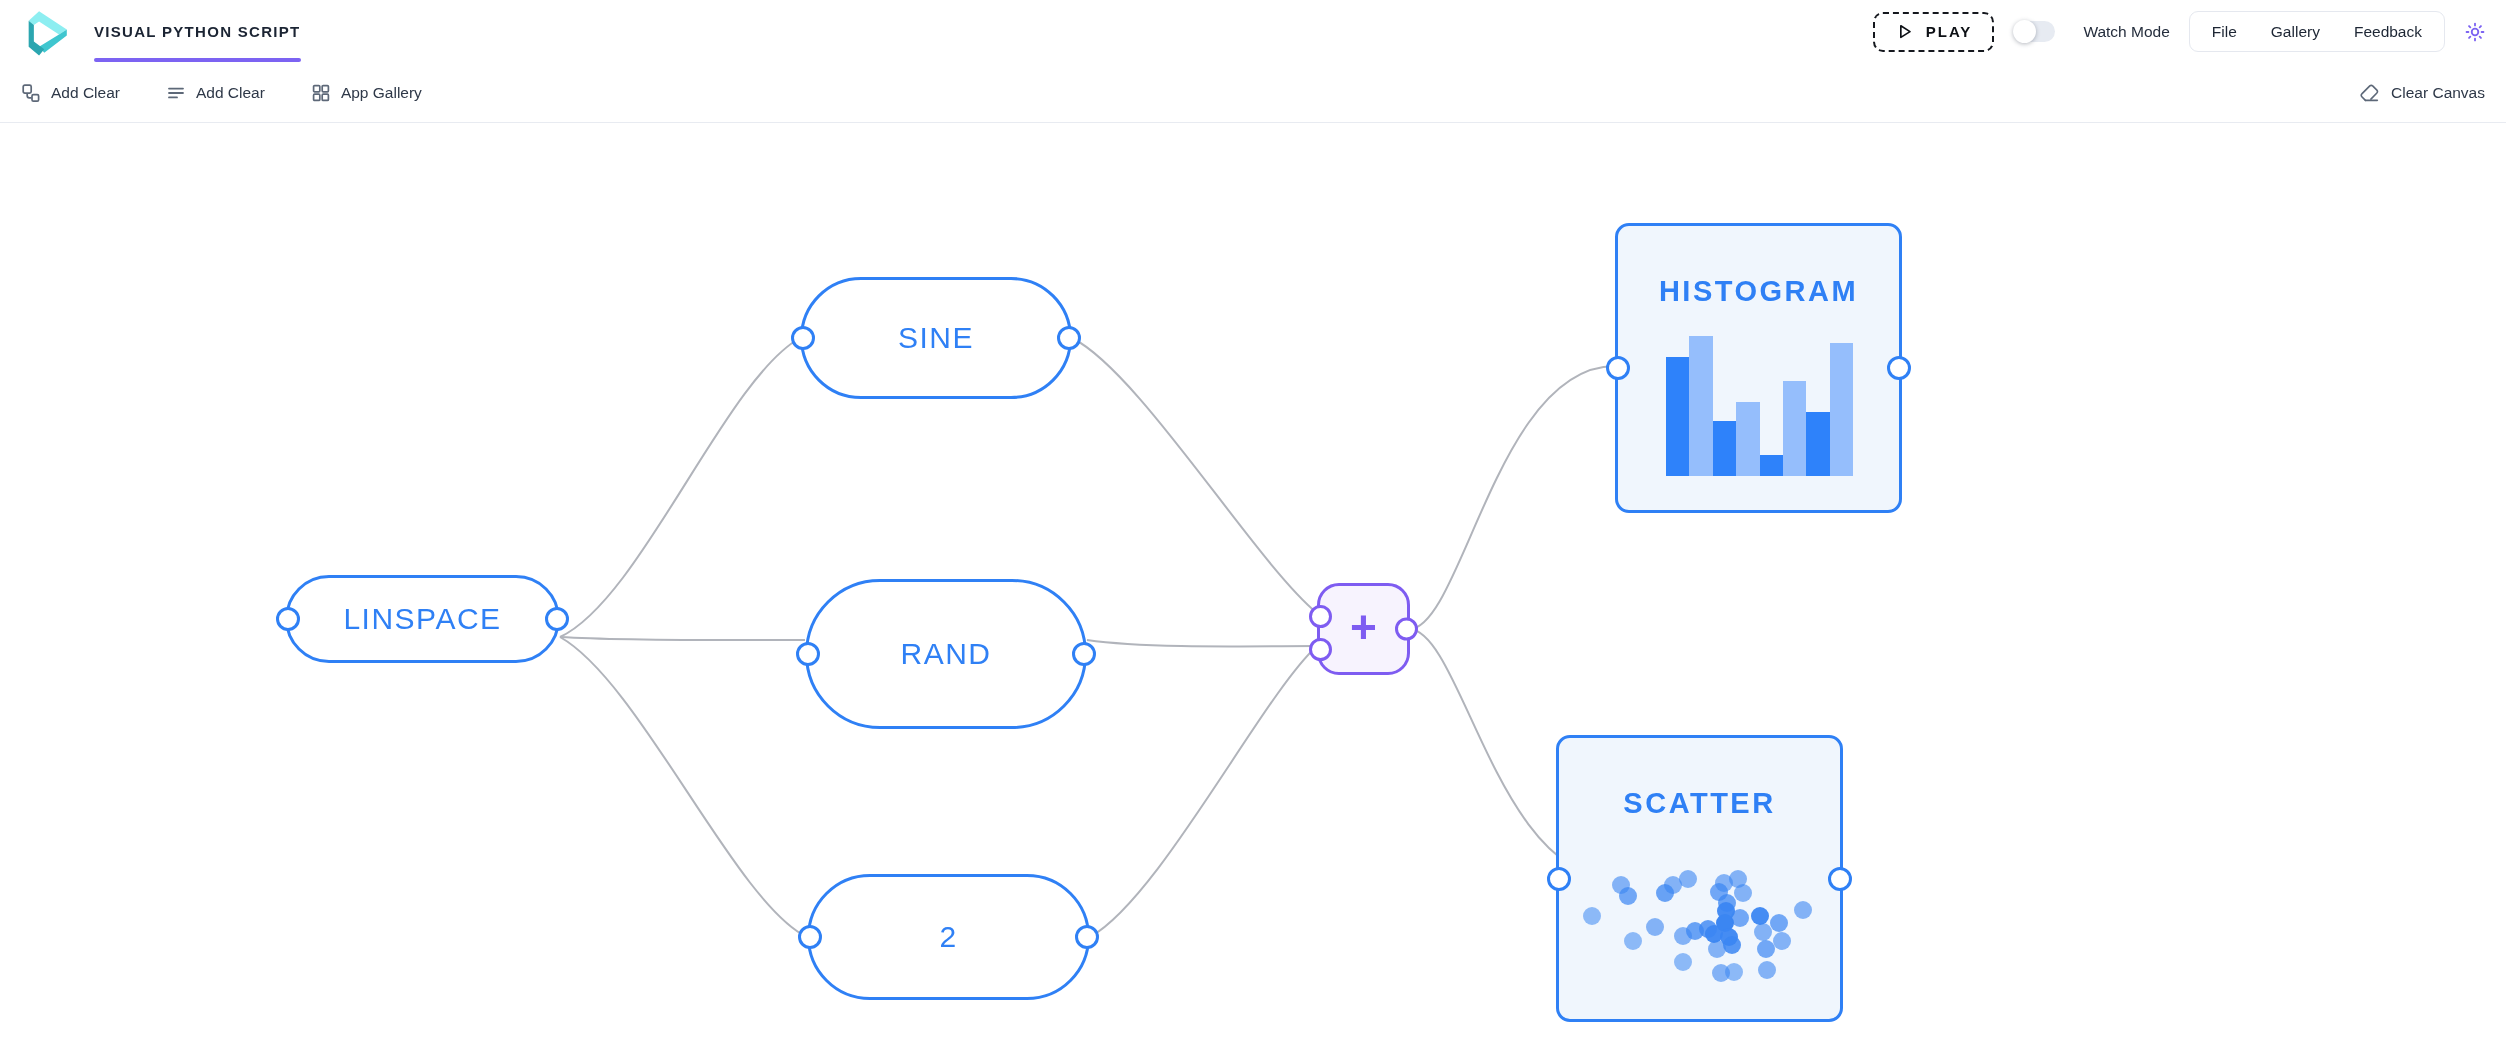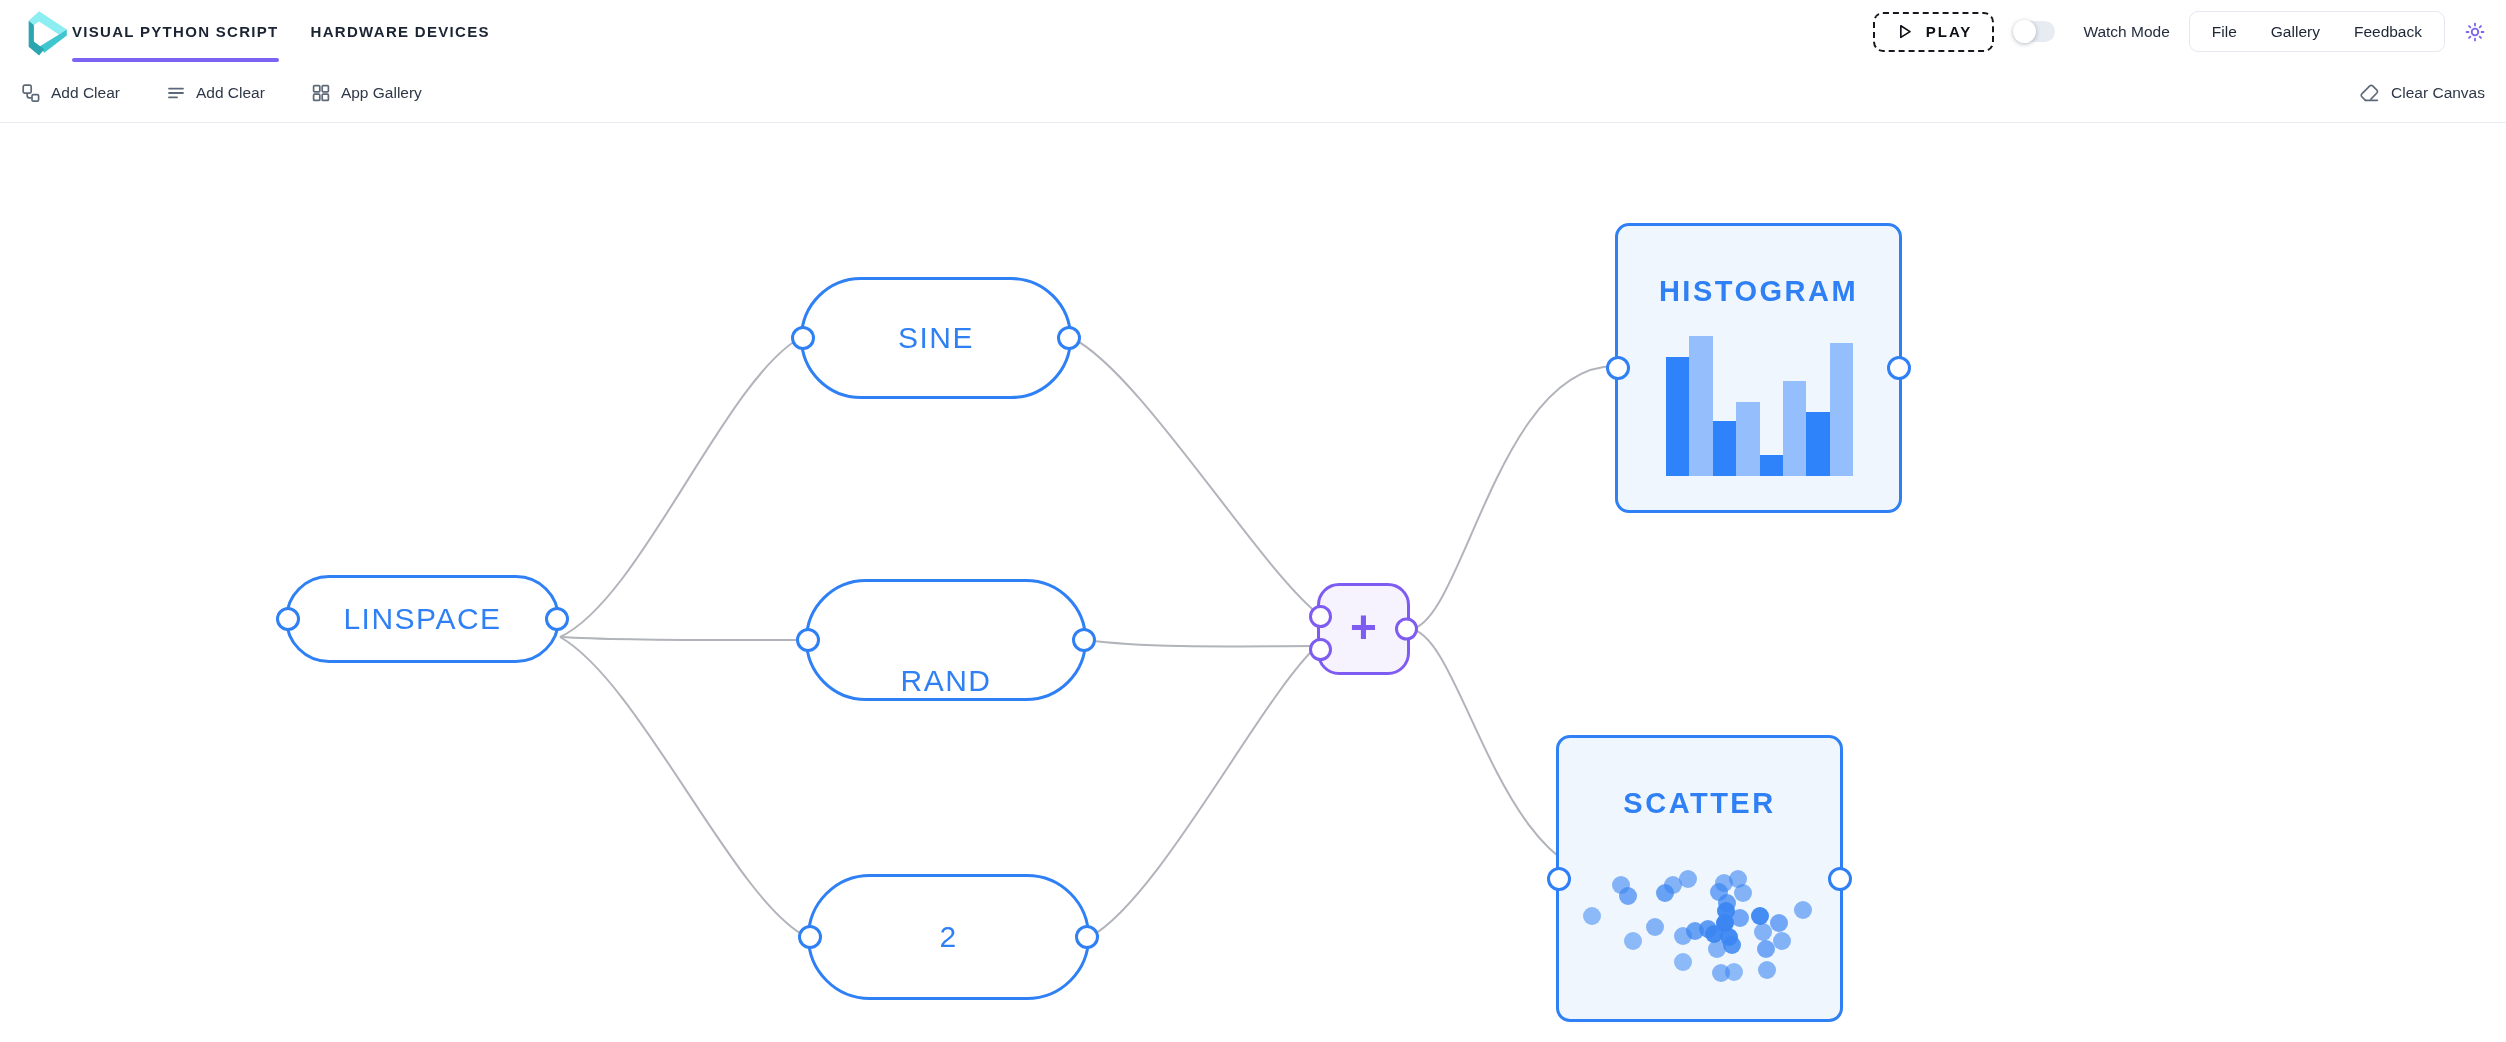--- a/index.html
+++ b/index.html
@@ -4,21 +4,21 @@
 <style>
   * { margin:0; padding:0; box-sizing:border-box; }
   html,body { width:2506px; height:1042px; background:#ffffff; overflow:hidden;
               font-family:"Liberation Sans", sans-serif; }
 
   
   .header { position:absolute; top:0; left:0; width:100%; height:63px;
             display:flex; align-items:center; padding:0 20px; background:#fff; z-index:6; }
   .logo { width:52px; height:52px; flex:0 0 auto; cursor:pointer; }
   .logo svg { width:52px; height:52px; display:block; }
-  .tabs { display:flex; height:63px; gap:32px; }
+  .tabs { display:flex; height:63px; margin-left:22px; gap:32px; }
   .tab { position:relative; display:flex; align-items:center; font-size:15px; font-weight:700;
          letter-spacing:1.3px; color:#1b2433; cursor:pointer; white-space:nowrap; }
   .tab-underline { position:absolute; left:0; right:0; bottom:1px; height:4px;
                    background:#7c63f2; border-radius:3px; display:none; }
   .tab.active .tab-underline { display:block; }
 
   .header-right { margin-left:auto; display:flex; align-items:center; gap:19px; }
   .play-btn { display:flex; align-items:center; gap:11px; height:40px; padding:0 20px;
               background:#fff; border:2.5px dashed #15181e; border-radius:10px;
               font-family:inherit; font-size:15px; font-weight:700; letter-spacing:2px;
@@ -88,24 +88,20 @@
       <polygon points="54,27 54,34 28,54 22,47 45,33" fill="#3fc6cf"></polygon>
       <polygon points="10,17 16,22 16,41 28,50 22,57 10,47" fill="#2ba6b0"></polygon>
     </svg>
   </div>
 
   <nav class="tabs">
     <div class="tab active">
       <span>VISUAL PYTHON SCRIPT</span>
       <span class="tab-underline"></span>
     </div>
-    <div class="tab">
-      <span>HARDWARE DEVICES</span>
-
-    </div>
   </nav>
 
   <div class="header-right">
     <button class="play-btn">
       <svg class="icon20" viewBox="0 0 24 24">
         <path d="M7 4.5 18 11.5 7 18.5 Z" fill="none" stroke="#0d1015" stroke-width="2" stroke-linejoin="round"></path>
       </svg>
       <span>PLAY</span>
     </button>
 
@@ -187,21 +183,21 @@
     <span class="handle left"></span>
     <span class="handle right"></span>
   </div>
 
   <div class="node pill" style="left:800px; top:277px; width:272px; height:122px;">
     <span class="pill-label">SINE</span>
     <span class="handle left"></span>
     <span class="handle right"></span>
   </div>
 
-  <div class="node pill" style="left:805px; top:579px; width:282px; height:122px;align-items:flex-end;">
+  <div class="node pill" style="left:805px; top:579px; width:282px; height:150px;">
     <span class="pill-label">RAND</span>
     <span class="handle left"></span>
     <span class="handle right"></span>
   </div>
 
   <div class="node pill" style="left:807px; top:874px; width:283px; height:126px;">
     <span class="pill-label">2</span>
     <span class="handle left"></span>
     <span class="handle right"></span>
   </div>

